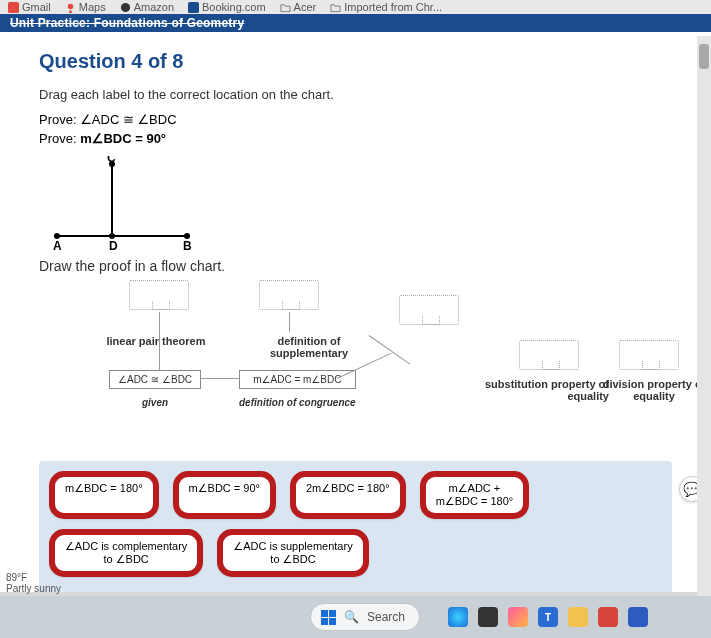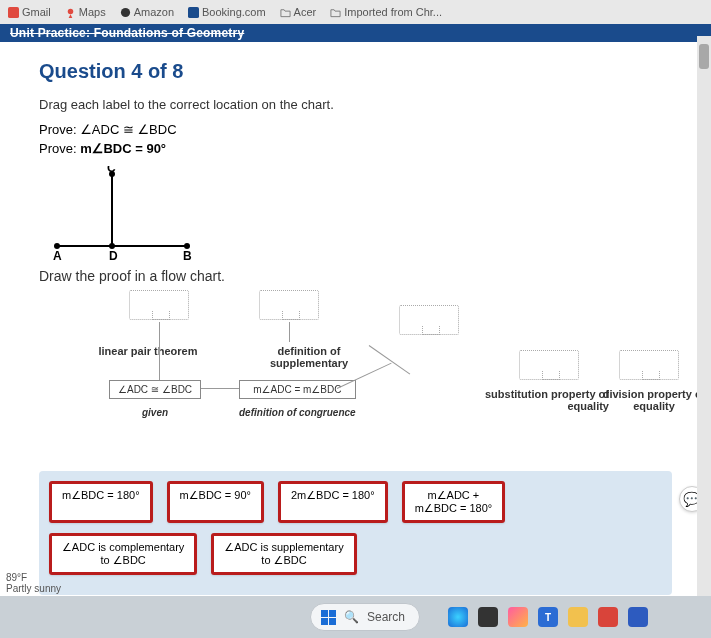--- a/index.html
+++ b/index.html
@@ -13,21 +13,21 @@
     font-size: 12px;
   }
   .bookmarks {
     display: flex;
     align-items: center;
     gap: 14px;
     padding: 2px 8px;
     background: #e8e8e8;
     font-size: 11px;
     color: #555;
-    height: 24px;
+    height: 14px;
   }
   .bookmarks .bk { display:flex; align-items:center; gap:3px; }
   .bookmarks svg { width:11px; height:11px; }
   .title-bar {
     background: #1a4b8c;
     color: #fff;
     font-size: 12px;
     padding: 2px 10px;
     font-weight: 600;
     height: 18px;
@@ -84,22 +84,22 @@
   .line { position:absolute; background:#999; }
   .bank {
     background:#d9e6f2;
     padding:10px;
     border-radius:4px;
     margin-top:6px;
   }
   .bank-row { display:flex; gap:14px; justify-content:flex-start; margin-bottom:10px; flex-wrap:nowrap;}
   .chip {
     background:#fff;
-    border:3px solid #b91c1c;
-    border-radius:3px;
+    border:6px solid #b91c1c;
+    border-radius:15px;
     padding:5px 10px;
     font-size:11px;
     text-align:center;
     box-shadow: 0 1px 2px rgba(0,0,0,0.1);
     cursor:grab;
     white-space:nowrap;
   }
   .feedback-btn{
     position:absolute;
     right:6px;
@@ -222,21 +222,21 @@
   <p class="caption">Draw the proof in a flow chart.</p>
 
   <div class="chart-area">
 
     <div class="drop" style="left:90px; top:0;"></div>
     <div class="drop" style="left:220px; top:0;"></div>
     <div class="drop" style="left:360px; top:15px;"></div>
     <div class="drop" style="left:480px; top:60px;"></div>
     <div class="drop" style="left:580px; top:60px;"></div>
 
-    <div class="label-float" style="left:54px; top:55px; width:110px; text-align:center;">linear pair theorem</div>
+    <div class="label-float" style="left:62px; top:55px; width:110px; text-align:center;">linear pair theorem</div>
     <div class="label-float" style="left:200px; top:55px; width:140px; text-align:center;">definition of supplementary</div>
     <div class="label-float" style="left:430px; top:98px; width:140px; text-align:right;">substitution property of equality</div>
     <div class="label-float" style="left:560px; top:98px; width:110px; text-align:center;">division property of equality</div>
 
     <div class="node" style="left:70px; top:90px;">
       <div class="box">∠ADC ≅ ∠BDC</div>
       <div class="reason">given</div>
     </div>
 
     <div class="node" style="left:200px; top:90px;">

